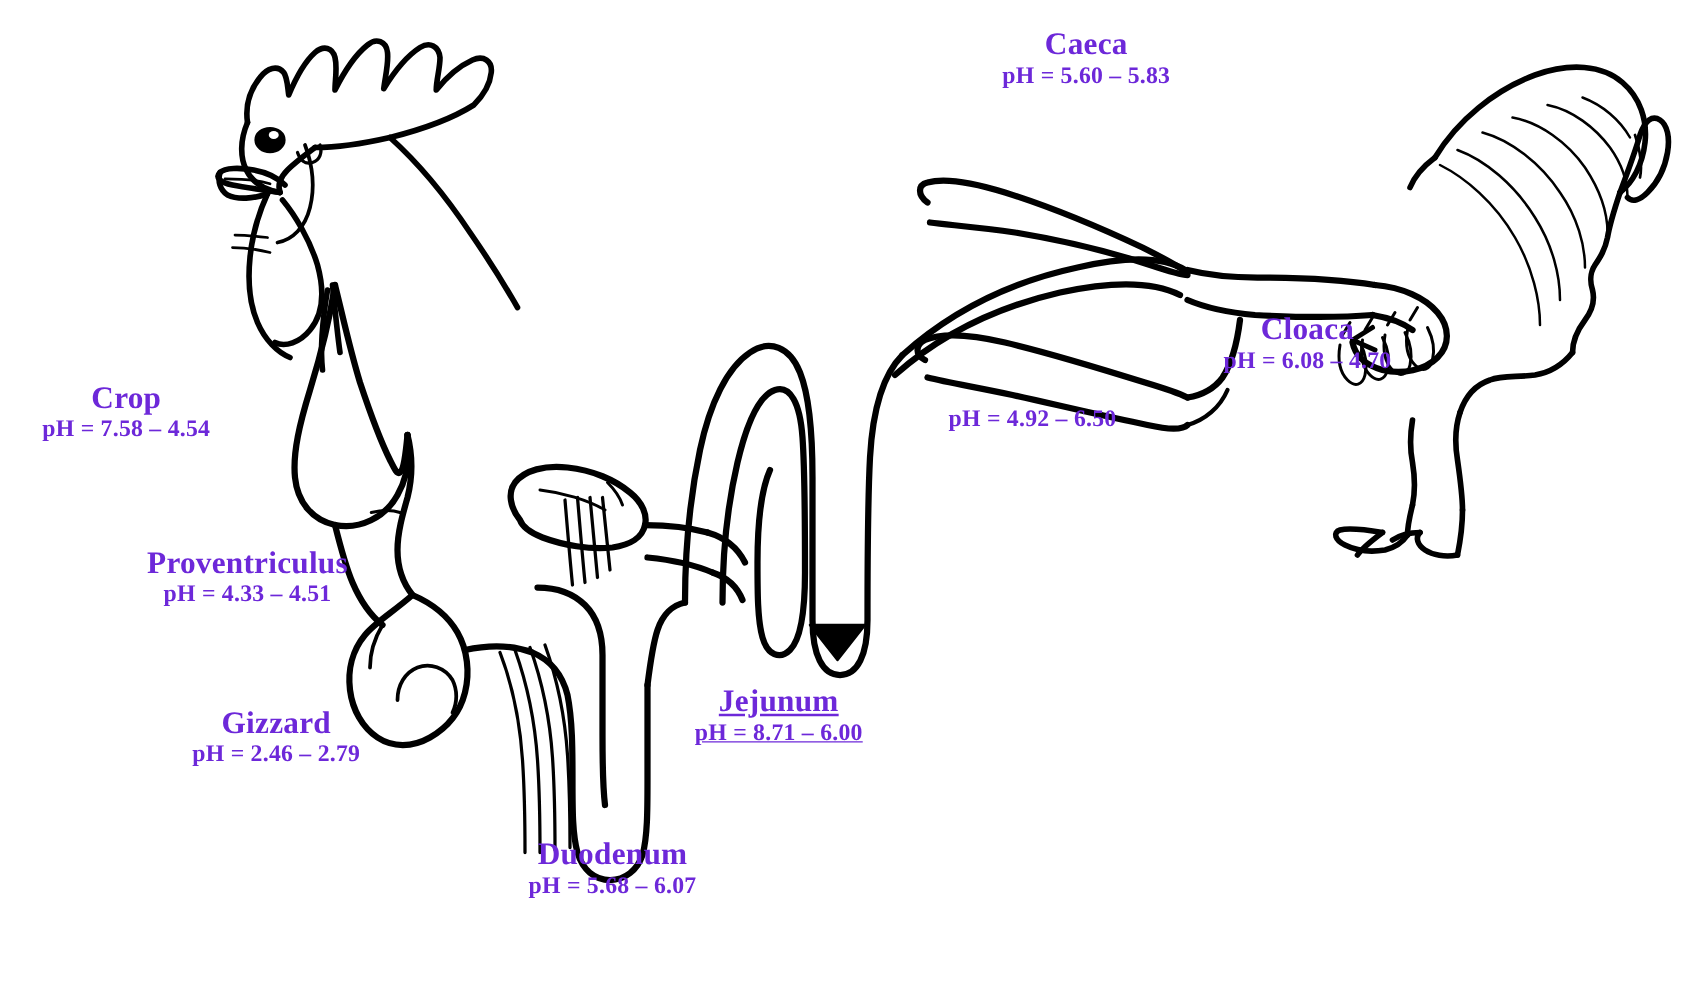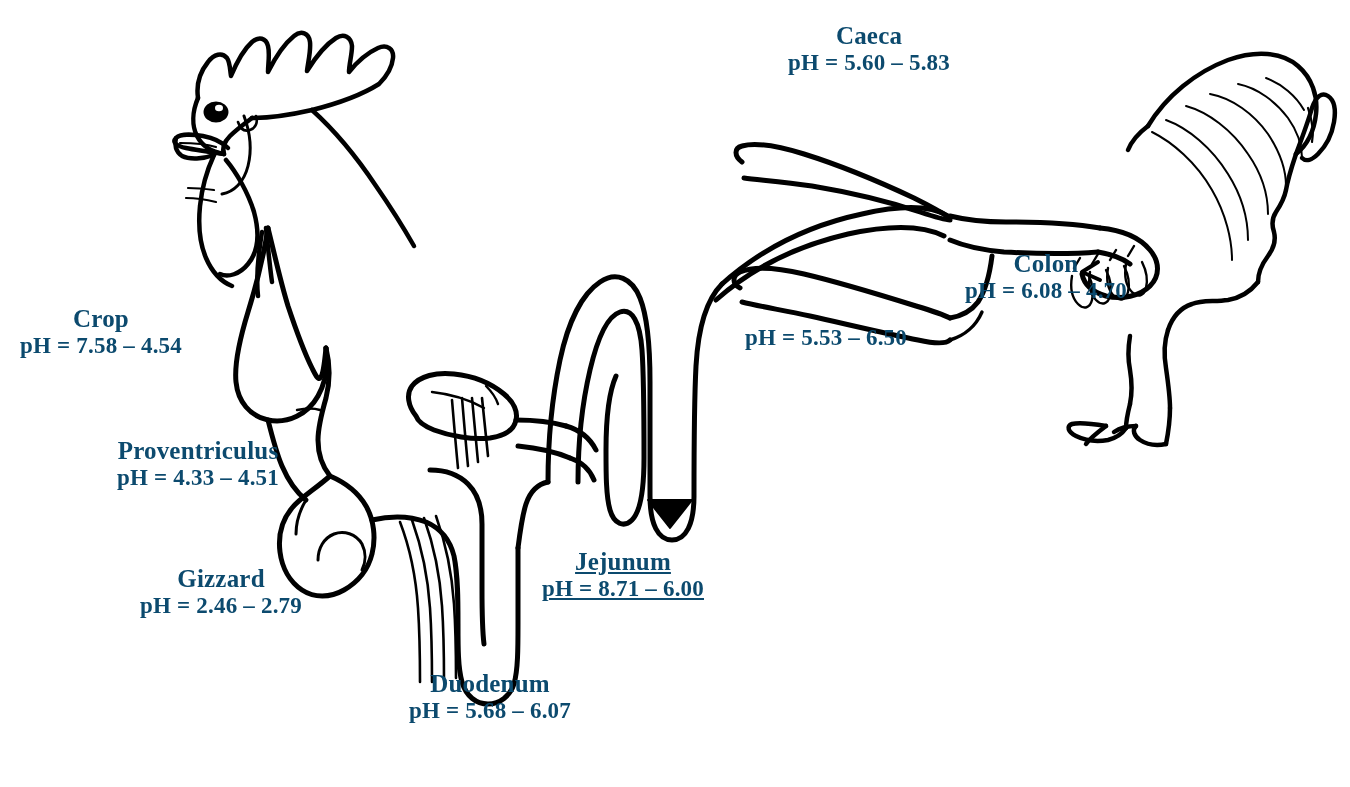--- a/index.html
+++ b/index.html
@@ -2,23 +2,23 @@
 <html><head>
 <meta charset="utf-8">
 <style>
   html,body{margin:0;padding:0;background:#ffffff;}
   body{width:1350px;height:787px;overflow:hidden;
        font-family:"Liberation Serif","DejaVu Serif",serif;color:#000;}
   #stage{position:relative;width:1350px;height:787px;background:#fff;}
   #art{position:absolute;left:0;top:0;width:1350px;height:787px;}
   .lbl{position:absolute;text-align:center;line-height:1.12;
        font-family:"Liberation Serif","DejaVu Serif",serif;
-       font-weight:bold;color:#0c4a6e;white-space:nowrap;}
+       font-weight:bold;color:#6d28d9;white-space:nowrap;}
   .lbl .nm{display:block;font-size:25px;letter-spacing:.2px;}
-  .lbl .ph{display:block;font-size:23px;letter-spacing:.2px;}
+  .lbl .ph{display:block;font-size:19px;letter-spacing:.2px;}
   .lbl .nm2{display:block;font-size:25px;letter-spacing:.2px;}
 </style>
 </head>
 <body>
 
 <div id="stage">
 
   <svg id="art" viewBox="0 0 1350 787" xmlns="http://www.w3.org/2000/svg">
     <g fill="none" stroke="#000" stroke-linecap="round" stroke-linejoin="round">
 
@@ -270,26 +270,26 @@
     <span class="nm">Duodenum</span>
     <span class="ph">pH = 5.68 – 6.07</span>
   </div>
 
   <div class="lbl" style="left:512px;top:548px;width:222px;text-decoration:underline;">
     <span class="nm">Jejunum</span>
     <span class="ph">pH = 8.71 – 6.00</span>
   </div>
 
   <div class="lbl" style="left:718px;top:325px;width:216px;">
-    <span class="ph">pH = 5.53 – 6.50</span>
+    <span class="ph">pH = 4.92 – 6.50</span>
   </div>
 
   <div class="lbl" style="left:758px;top:22px;width:222px;">
     <span class="nm">Caeca</span>
     <span class="ph">pH = 5.60 – 5.83</span>
   </div>
 
   <div class="lbl" style="left:938px;top:250px;width:216px;">
-    <span class="nm">Colon</span>
+    <span class="nm">Cloaca</span>
     <span class="ph">pH = 6.08 – 4.70</span>
   </div>
 
 </div>
 
 </body></html>

